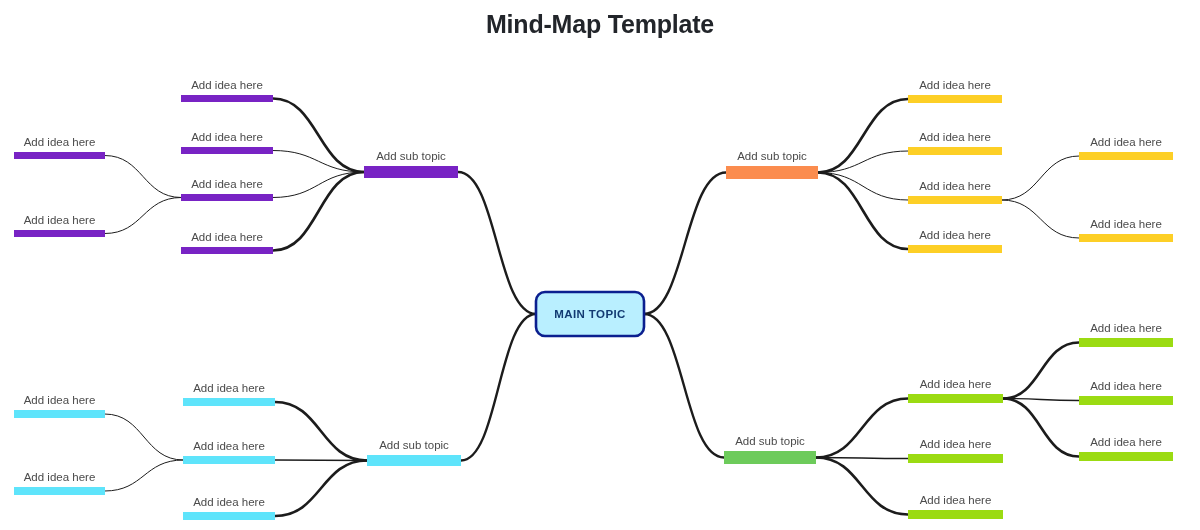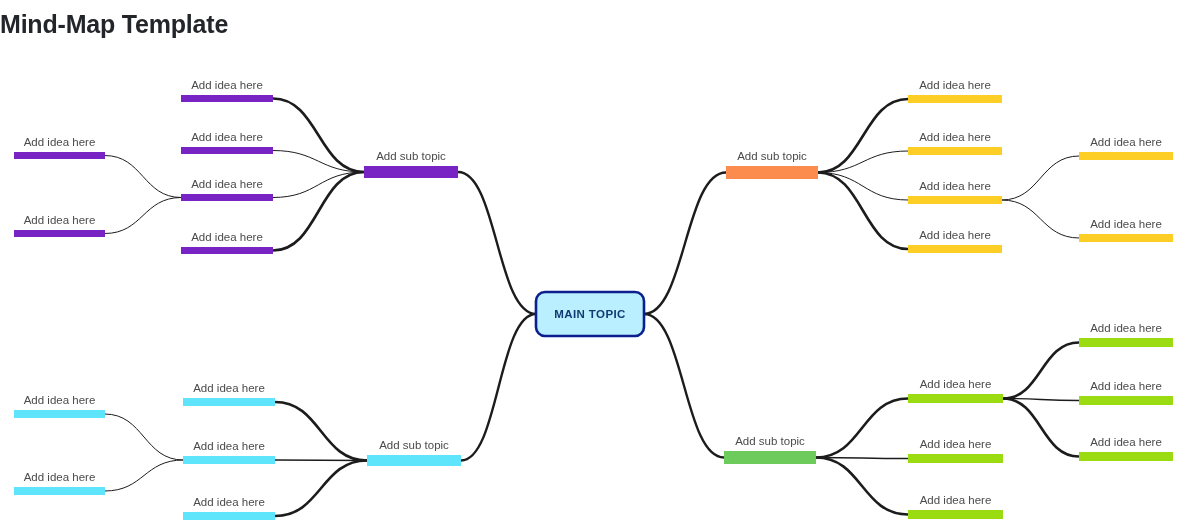--- a/index.html
+++ b/index.html
@@ -12,21 +12,21 @@
     height: 530px;
     font-family: "Liberation Sans", sans-serif;
     position: relative;
     overflow: hidden;
   }
   #title {
     position: absolute;
     top: 10px;
     left: 0;
     width: 1200px;
-    text-align: left;
+    text-align: center;
     font-size: 25px;
     font-weight: bold;
     color: #22252a;
     letter-spacing: -0.2px;
   }
   svg#map {
     position: absolute;
     top: 0;
     left: 0;
   }

